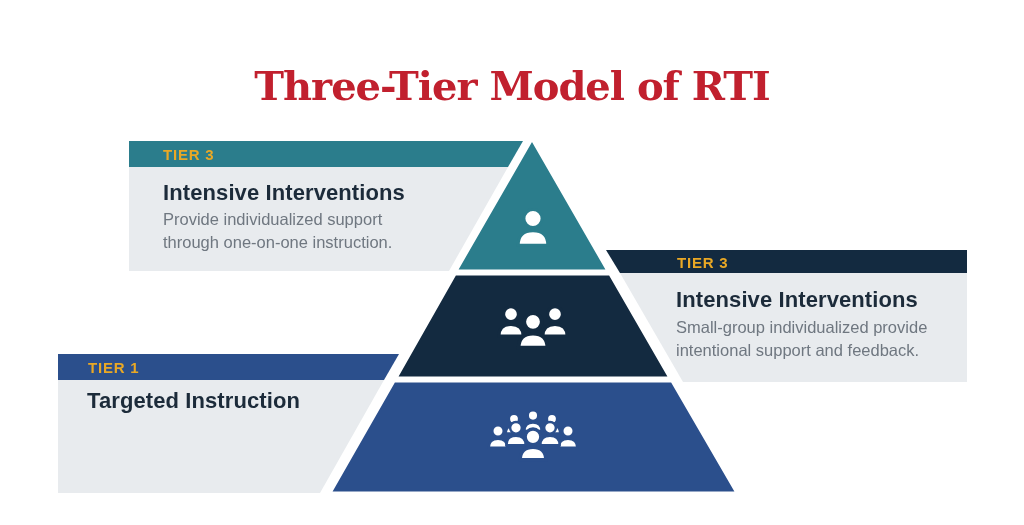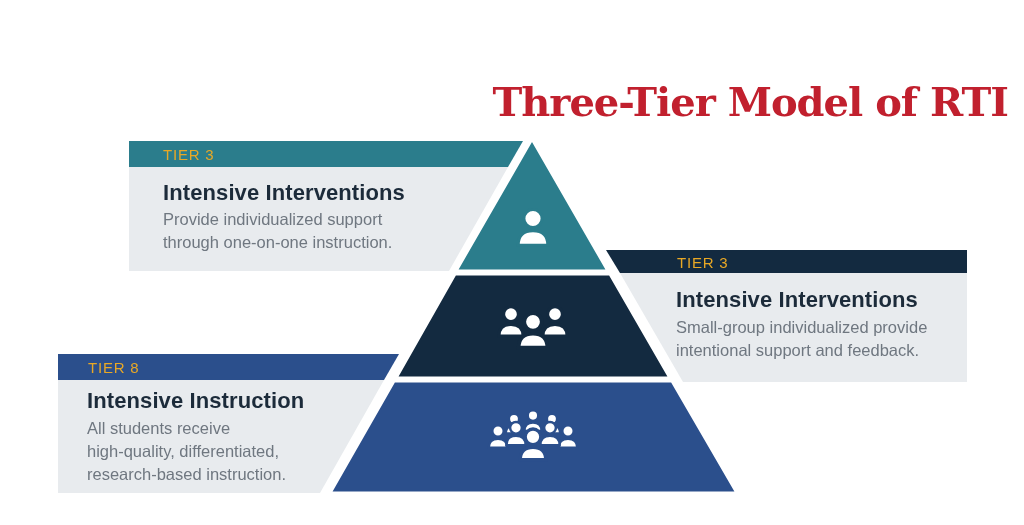--- a/index.html
+++ b/index.html
@@ -7,33 +7,33 @@
     position: relative;
     width: 1024px;
     height: 525px;
     background: #ffffff;
     overflow: hidden;
     font-family: "Liberation Sans", sans-serif;
   }
   .title {
     position: absolute;
     left: 0; right: 0; top: 62px;
-    text-align: right;
+    text-align: center;
     font-family: "DejaVu Serif", serif;
     font-weight: bold;
     font-size: 40px;
     letter-spacing: -1px;
     color: #c1202e;
-    margin: 16px;
+    margin: 0;
   }
   .diagram-svg { position: absolute; left: 0; top: 0; }
   .txt { position: absolute; margin: 0; }
   .tier-label {
     font-size: 15px;
-    font-weight: normal;
+    font-weight: bold;
     letter-spacing: 0.8px;
     color: #e9a825;
     line-height: 1;
   }
   .tier-heading {
     font-size: 22px;
     font-weight: bold;
     color: #1c2b3a;
     letter-spacing: 0.1px;
     line-height: 1.1;
@@ -110,19 +110,16 @@
   <p class="txt tier-label t3-label">TIER 3</p>
   <p class="txt tier-desc t3-desc">Provide individualized support
 through one-on-one instruction.</p>
   <p class="txt tier-heading t3-heading">Intensive Interventions</p>
 
   <p class="txt tier-label t2-label">TIER 3</p>
   <p class="txt tier-heading t2-heading">Intensive Interventions</p>
   <p class="txt tier-desc t2-desc">Small-group individualized provide
 intentional support and feedback.</p>
 
-  <p class="txt tier-label t1-label">TIER 8</p>
-  <p class="txt tier-heading t1-heading">Intensive Instruction</p>
-  <p class="txt tier-desc t1-desc">All students receive
-high-quality, differentiated,
-research-based instruction.</p>
+  <p class="txt tier-label t1-label">TIER 1</p>
+  <p class="txt tier-heading t1-heading">Targeted Instruction</p>
 
 </div>
 
 </body></html>

